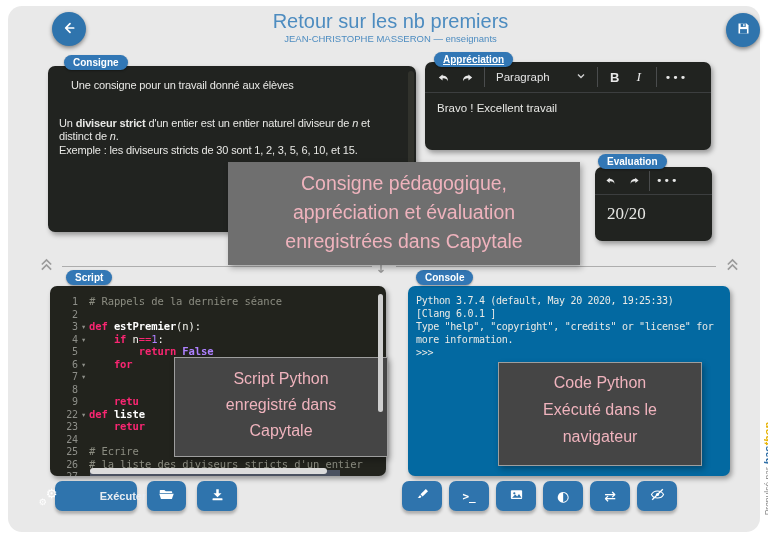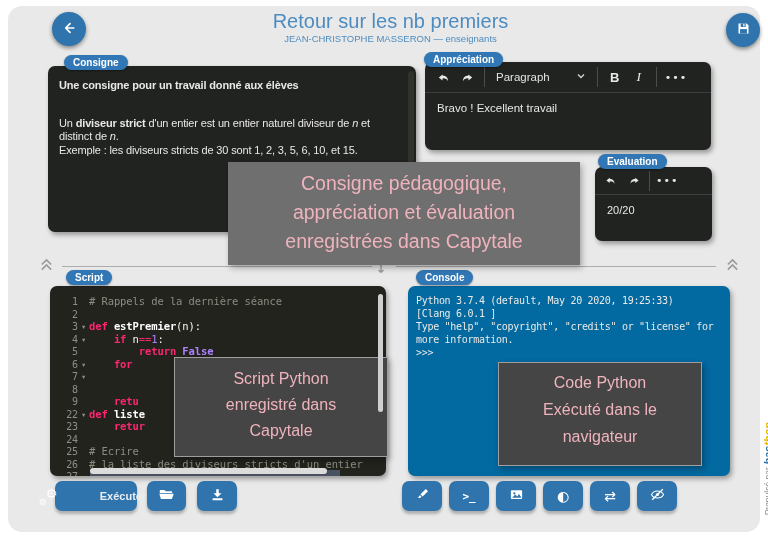--- a/index.html
+++ b/index.html
@@ -10,21 +10,21 @@
   .circle-btn{position:absolute;width:34px;height:34px;border-radius:50%;background:#2f74ad;border:none;box-shadow:0 2px 4px rgba(0,0,0,.45);display:flex;align-items:center;justify-content:center;cursor:pointer;padding:0;}
   .title{position:absolute;left:0;right:0;top:10px;text-align:center;font-size:20px;color:#4d8cc0;}
   .subtitle{position:absolute;left:0;right:0;top:33px;text-align:center;font-size:9.5px;color:#4d8cc0;}
 
   
   .pill{position:absolute;background:#3277b5;color:#fff;font-size:10px;font-weight:bold;padding:2px 9px;border-radius:9px;box-shadow:0 1px 2px rgba(0,0,0,.35);z-index:5;}
 
   
   .panel{position:absolute;background:#212320;border-radius:7px;box-shadow:2px 3px 5px rgba(0,0,0,.35);}
   .consigne-body{padding:13px 10px 0 11px;color:#e8e8e5;font-size:11px;letter-spacing:-.15px;line-height:13.2px;}
-  .consigne-body .p1{margin:0 0 25px 0;white-space:nowrap;font-weight:bold;}
+  .consigne-body .p1{margin:0 0 25px 12px;white-space:nowrap;}
   .consigne-body .pl2{margin:0;white-space:nowrap;}
   .consigne-scroll{position:absolute;right:2px;top:5px;bottom:5px;width:6px;background:#31322c;border-radius:3px;}
 
   
   .rt-toolbar{position:absolute;left:0;right:0;top:0;height:30px;display:flex;align-items:center;border-bottom:1px solid #3c3e3f;color:#e8e8e8;}
   .tb-btn{background:none;border:none;color:#e8e8e8;display:flex;align-items:center;justify-content:center;height:24px;min-width:24px;cursor:pointer;padding:0 3px;}
   .tb-sep{width:1px;height:20px;background:#4a4c4d;margin:0 5px;}
   .tb-select{display:flex;align-items:center;gap:26px;font-size:11.5px;color:#e3e3e3;cursor:pointer;padding:0 6px;}
   .tb-bold{font-weight:bold;font-size:13px;}
   .tb-italic{font-style:italic;font-family:"Liberation Serif",serif;font-size:13.5px;}
@@ -111,21 +111,21 @@
   <div class="panel" style="left:48px;top:66px;width:368px;height:166px;">
     <div class="consigne-body">
       <p class="p1"><span>Une consigne pour un travail donné aux élèves</span></p>
       <p class="pl2"><span>Un </span><b>diviseur strict</b><span> d'un entier est un entier naturel diviseur de </span><i>n</i><span> et</span></p>
       <p class="pl2"><span>distinct de </span><i>n</i><span>.</span></p>
       <p class="pl2"><span>Exemple : les diviseurs stricts de 30 sont 1, 2, 3, 5, 6, 10, et 15.</span></p>
     </div>
     <div class="consigne-scroll"></div>
   </div>
 
-  <span class="pill" style="left:424px;top:52px;">Appréciation</span>
+  <span class="pill" style="left:434px;top:52px;text-decoration:underline;">Appréciation</span>
   <div class="panel" style="left:425px;top:62px;width:286px;height:88px;">
     <div class="rt-toolbar">
       <button class="tb-btn" style="margin-left:6px;">
           <svg width="15" height="15" viewBox="0 0 24 24">
             <path d="M10.5 7 L4.5 11.8 l6 4.8 v-3.2 c4.2-.3 7 .9 8.7 4.4 .3-5-2.7-8.7-8.7-9 z" fill="#e8e8e8"></path>
           </svg>
         </button>
       <button class="tb-btn">
           <svg width="15" height="15" viewBox="0 0 24 24" style="transform:scale(-1,1);">
             <path d="M10.5 7 L4.5 11.8 l6 4.8 v-3.2 c4.2-.3 7 .9 8.7 4.4 .3-5-2.7-8.7-8.7-9 z" fill="#e8e8e8"></path>
@@ -156,21 +156,21 @@
           </svg>
         </button>
       <button class="tb-btn">
           <svg width="13" height="13" viewBox="0 0 24 24" style="transform:scale(-1,1);">
             <path d="M10.5 7 L4.5 11.8 l6 4.8 v-3.2 c4.2-.3 7 .9 8.7 4.4 .3-5-2.7-8.7-8.7-9 z" fill="#e8e8e8"></path>
           </svg>
         </button>
       <span class="tb-sep" style="margin:0 3px;"></span>
       <button class="tb-btn tb-more glyph">•••</button>
     </div>
-    <div class="rt-body" style="top:37px;font-size:11px;">20/20</div>
+    <div class="rt-body" style="top:37px;font-size:17px;font-family:Liberation Serif, serif;">20/20</div>
   </div>
 
   <div class="overlay top" style="left:228px;top:162px;width:352px;height:96px;">
       <div>Consigne pédagogique,</div>
       <div>appréciation et évaluation</div>
       <div>enregistrées dans Capytale</div>
     </div>
 
   <button class="div-btn" style="left:40px;top:257px;"><svg width="13" height="15" viewBox="0 0 14 16">
         <path d="M2 8 l5-5 5 5 M2 13.5 l5-5 5 5" stroke="#9a9a9a" stroke-width="1.8" fill="none"></path>

